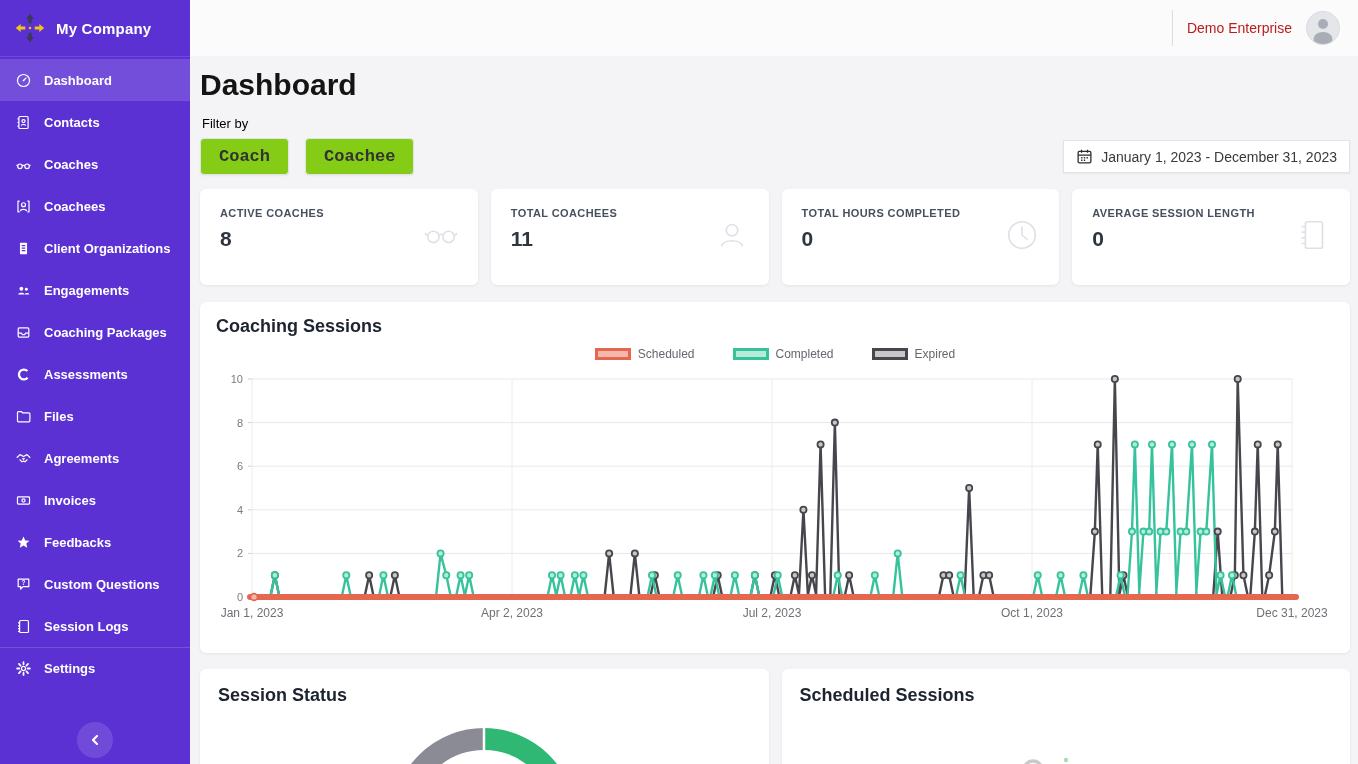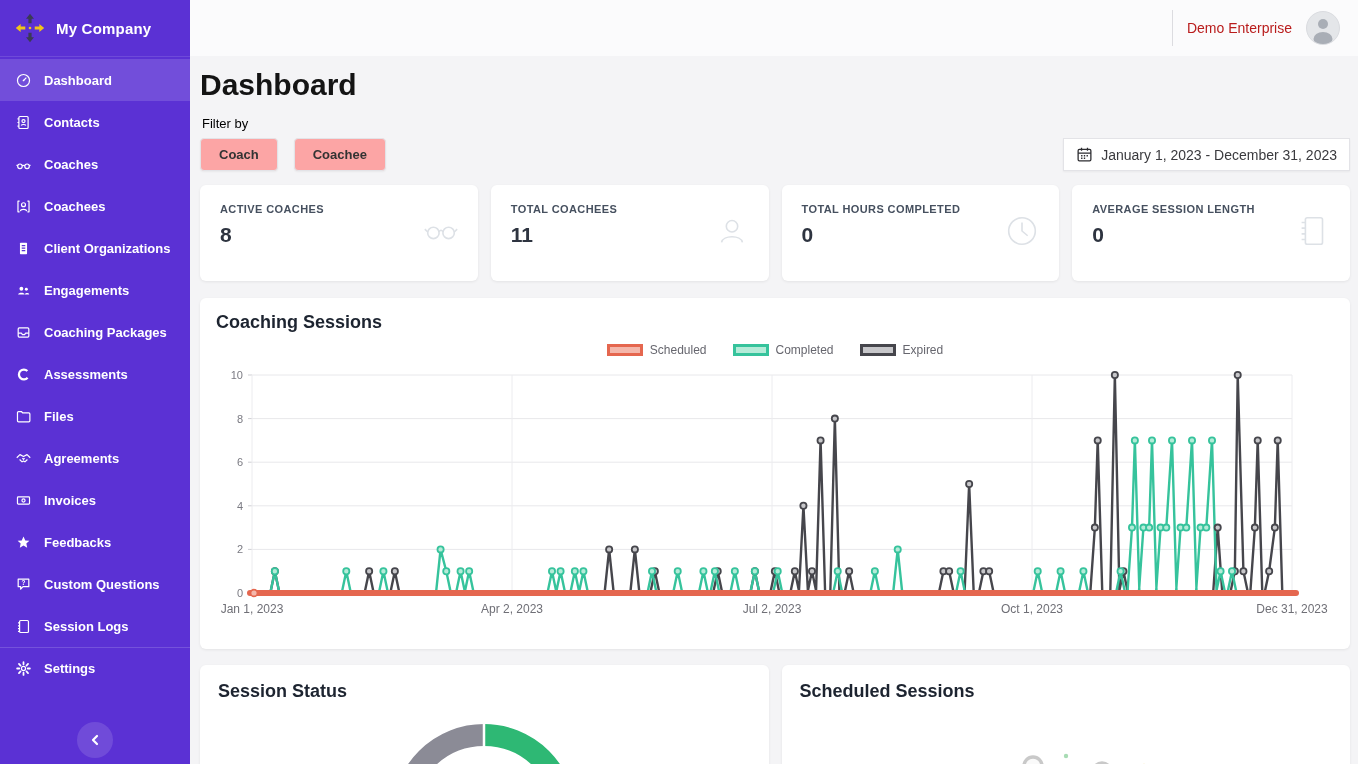--- a/index.html
+++ b/index.html
@@ -31,39 +31,39 @@
   .hdr-divider { width:1px; height:36px; background:#dcdce0; }
   .account-name { font-size:14px; color:#b91c1c; }
   .avatar { width:34px; height:34px; border-radius:50%; background:#e4e6e9;
     overflow:hidden; display:flex; align-items:flex-end; justify-content:center;
     border:1px solid #dadce0; cursor:pointer; }
 
   .content { flex:1; padding:8px 8px 0 10px; overflow:hidden; }
   h1 { font-size:30px; font-weight:bold; color:#141414; margin:4px 0 14px 0; }
   .filter-label { font-size:13px; color:#000000; margin:0 0 7px 2px; }
   .filter-row { display:flex; align-items:center; gap:16px; }
-  .btn { background:#fca5a5; border:1px solid #e3e3e7; border-radius:4px;
-    padding:8px 18px; font-size:13px; font-weight:bold; color:#333;
+  .btn { background:#84cc16; border:1px solid #e3e3e7; border-radius:4px;
+    padding:8px 18px; font-size:17px; font-weight:bold; color:#333;
     box-shadow:0 1px 2px rgba(0,0,0,.05); cursor:pointer;
-    font-family:Liberation Sans, sans-serif; }
+    font-family:Liberation Mono, monospace; }
   .date-btn { margin-left:auto; display:flex; align-items:center; gap:8px;
     background:#fff; border:1px solid #e3e3e7; border-radius:0; padding:7px 12px;
     font-size:14px; color:#3a3a3e; box-shadow:0 1px 2px rgba(0,0,0,.05); cursor:pointer; }
 
   .stats { display:grid; grid-template-columns:repeat(4,1fr); gap:13px; margin-top:14px; }
   .stat-card { background:#fff; border-radius:6px; padding:18px 20px; position:relative;
     box-shadow:0 1px 3px rgba(0,0,0,.07); min-height:96px; }
   .stat-label { font-size:11px; font-weight:bold; letter-spacing:.4px; color:#46505f; }
   .stat-value { font-size:21px; font-weight:bold; color:#2e3440; margin-top:8px; }
   .stat-icon { position:absolute; right:18px; top:50%; transform:translateY(-50%); }
 
   .card { background:#fff; border-radius:6px; box-shadow:0 1px 3px rgba(0,0,0,.07); }
   .chart-card { margin-top:17px; padding:14px 16px 8px 16px; }
   .card h2 { font-size:18px; font-weight:bold; color:#1d2430; }
-  .legend { display:flex; justify-content:center; gap:26px; margin:10px 0 2px 0; }
+  .legend { display:flex; justify-content:center; gap:38px; margin:10px 0 2px 0; }
   .legend-item { display:flex; align-items:center; gap:7px; font-size:12px; color:#66666e; }
   .legend-box { width:36px; height:12px; border-style:solid; border-width:3px; }
 
   .bottom-grid { display:grid; grid-template-columns:1fr 1fr; gap:13px; margin-top:16px; }
   .bottom-card { padding:16px 18px; height:260px; overflow:hidden; }
   .donut-wrap { display:flex; justify-content:center; margin-top:14px; }
   .illus-wrap { display:flex; justify-content:center; margin-top:36px; }
 </style>
 </head>
 <body>

